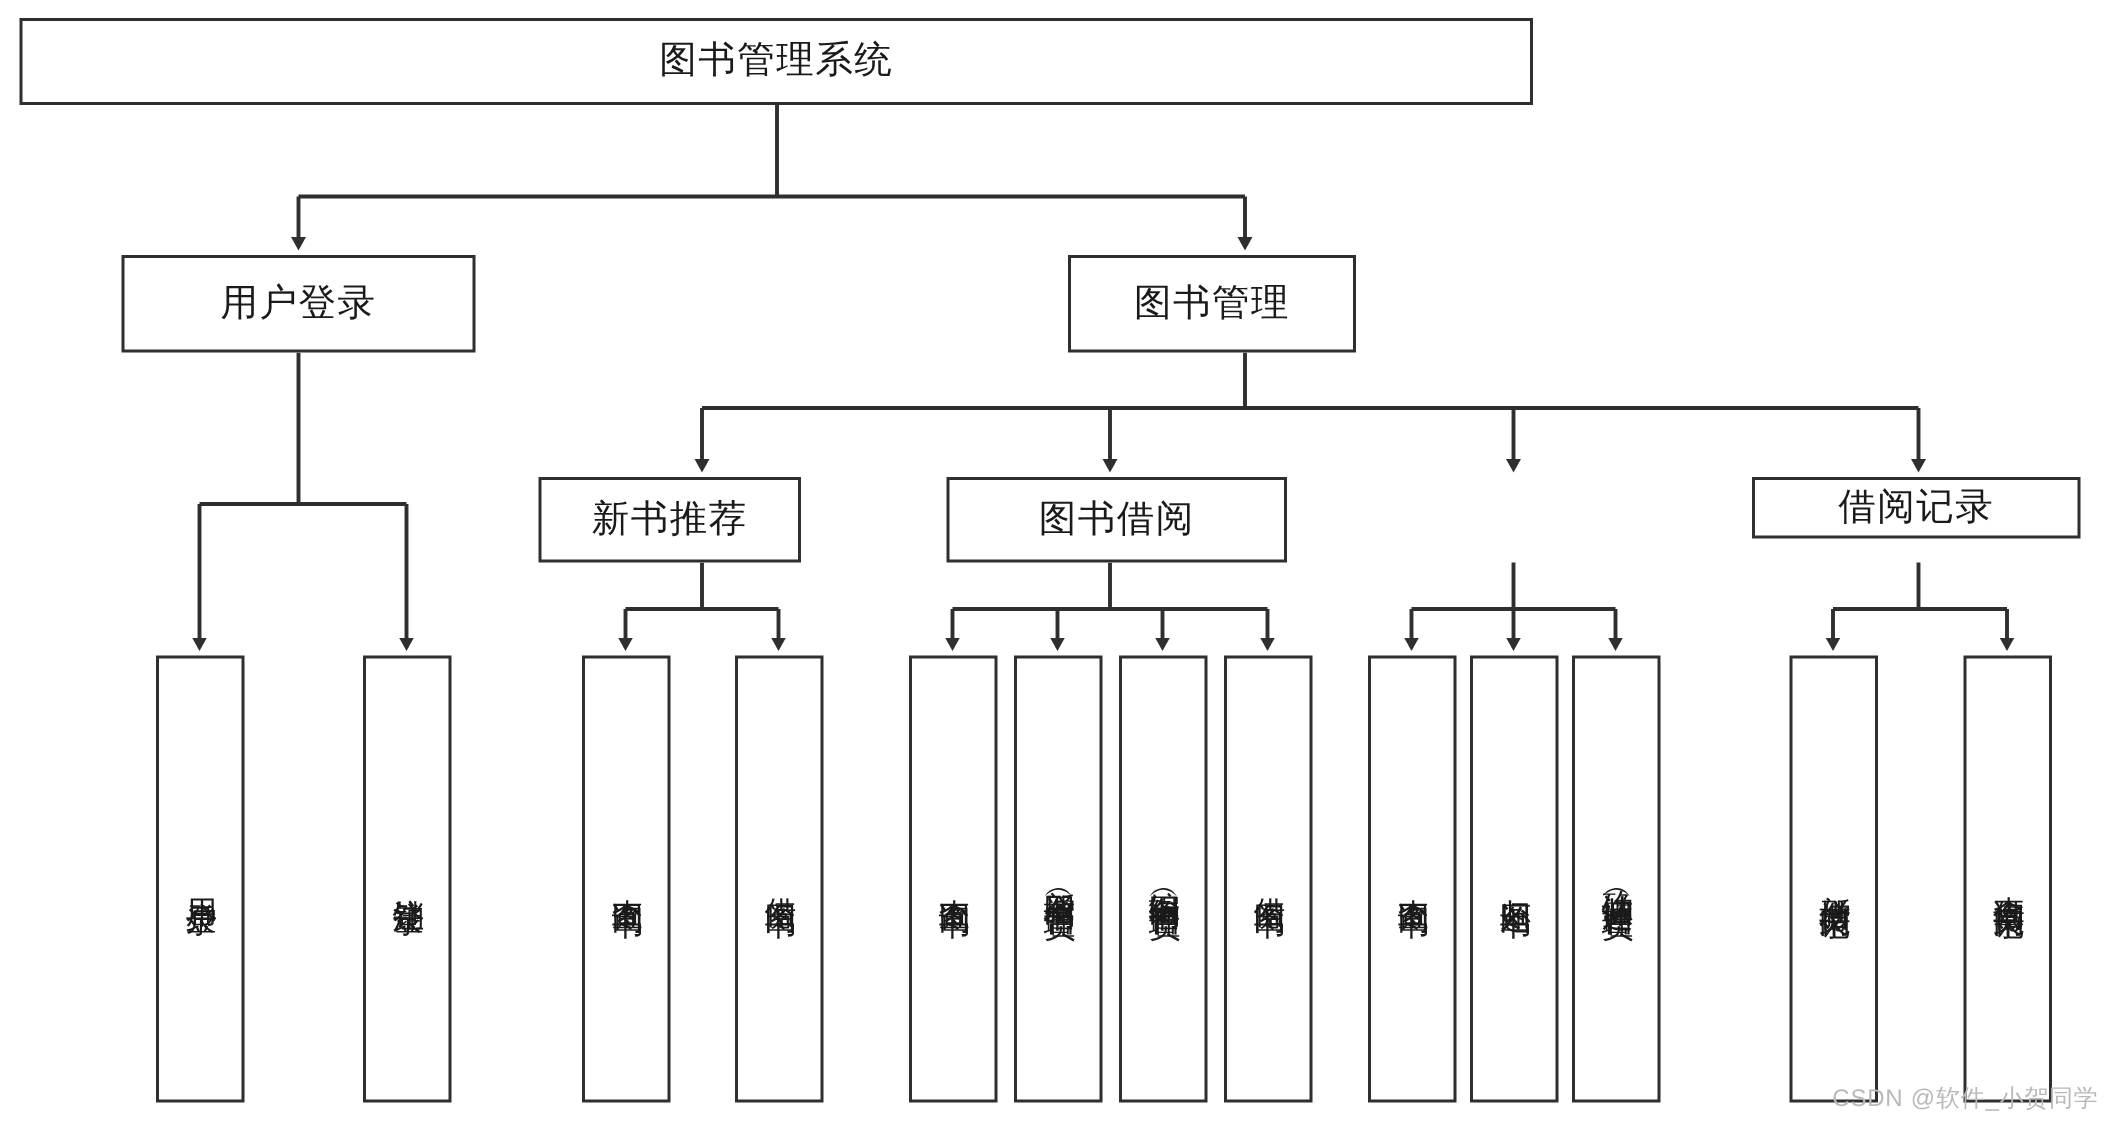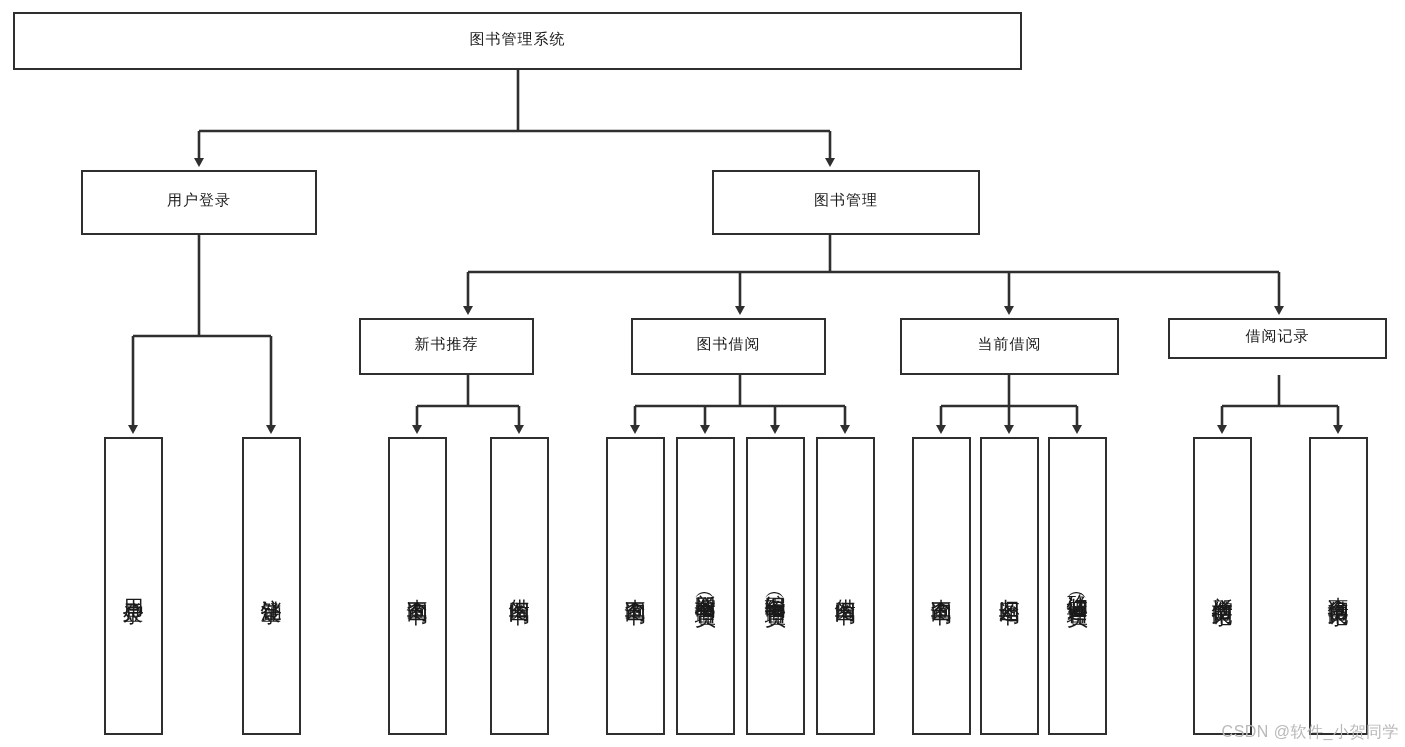--- a/index.html
+++ b/index.html
@@ -19,24 +19,23 @@
     position:absolute;
     box-sizing:border-box;
     background:#ffffff;
     border:2px solid #2f2f2f;
     display:flex;
     align-items:center;
     justify-content:center;
     color:#1a1a1a;
   }
   .node.horiz{
-    font-size:15px;
+    font-size:25px;
     letter-spacing:1px;
     line-height:1.1;
-    font-family:Liberation Mono, monospace;
   }
   .node.vert{
     writing-mode:vertical-rl;
     text-orientation:upright;
     font-size:21px;
     line-height:1.22;
     letter-spacing:2px;
     padding:6px 0;
     text-align:center;
   }
@@ -115,32 +114,29 @@
     </g>
   </svg>
 
   <div class="node horiz" style="left:13px;top:12px;width:1009px;height:58px;">
     <span>图书管理系统</span>
   </div>
 
   <div class="node horiz" style="left:81px;top:170px;width:236px;height:65px;">
     <span>用户登录</span>
   </div>
-  <div class="node horiz" style="left:712px;top:170px;width:268px;height:65px;">
+  <div class="node horiz" style="left:712px;top:170px;width:192px;height:65px;">
     <span>图书管理</span>
   </div>
 
   <div class="node horiz" style="left:359px;top:318px;width:175px;height:57px;">
     <span>新书推荐</span>
   </div>
-  <div class="node horiz" style="left:631px;top:318px;width:195px;height:57px;">
+  <div class="node horiz" style="left:631px;top:318px;width:227px;height:57px;">
     <span>图书借阅</span>
-  </div>
-  <div class="node horiz" style="left:900px;top:318px;width:219px;height:57px;">
-    <span>当前借阅</span>
   </div>
   <div class="node horiz" style="left:1168px;top:318px;width:219px;height:41px;">
     <span>借阅记录</span>
   </div>
 
   <div class="node vert" style="left:104px;top:437px;width:59px;height:298px;">
     <span class="vtext">用户登录</span>
   </div>
   <div class="node vert" style="left:242px;top:437px;width:59px;height:298px;">
     <span class="vtext">注销登录</span>

